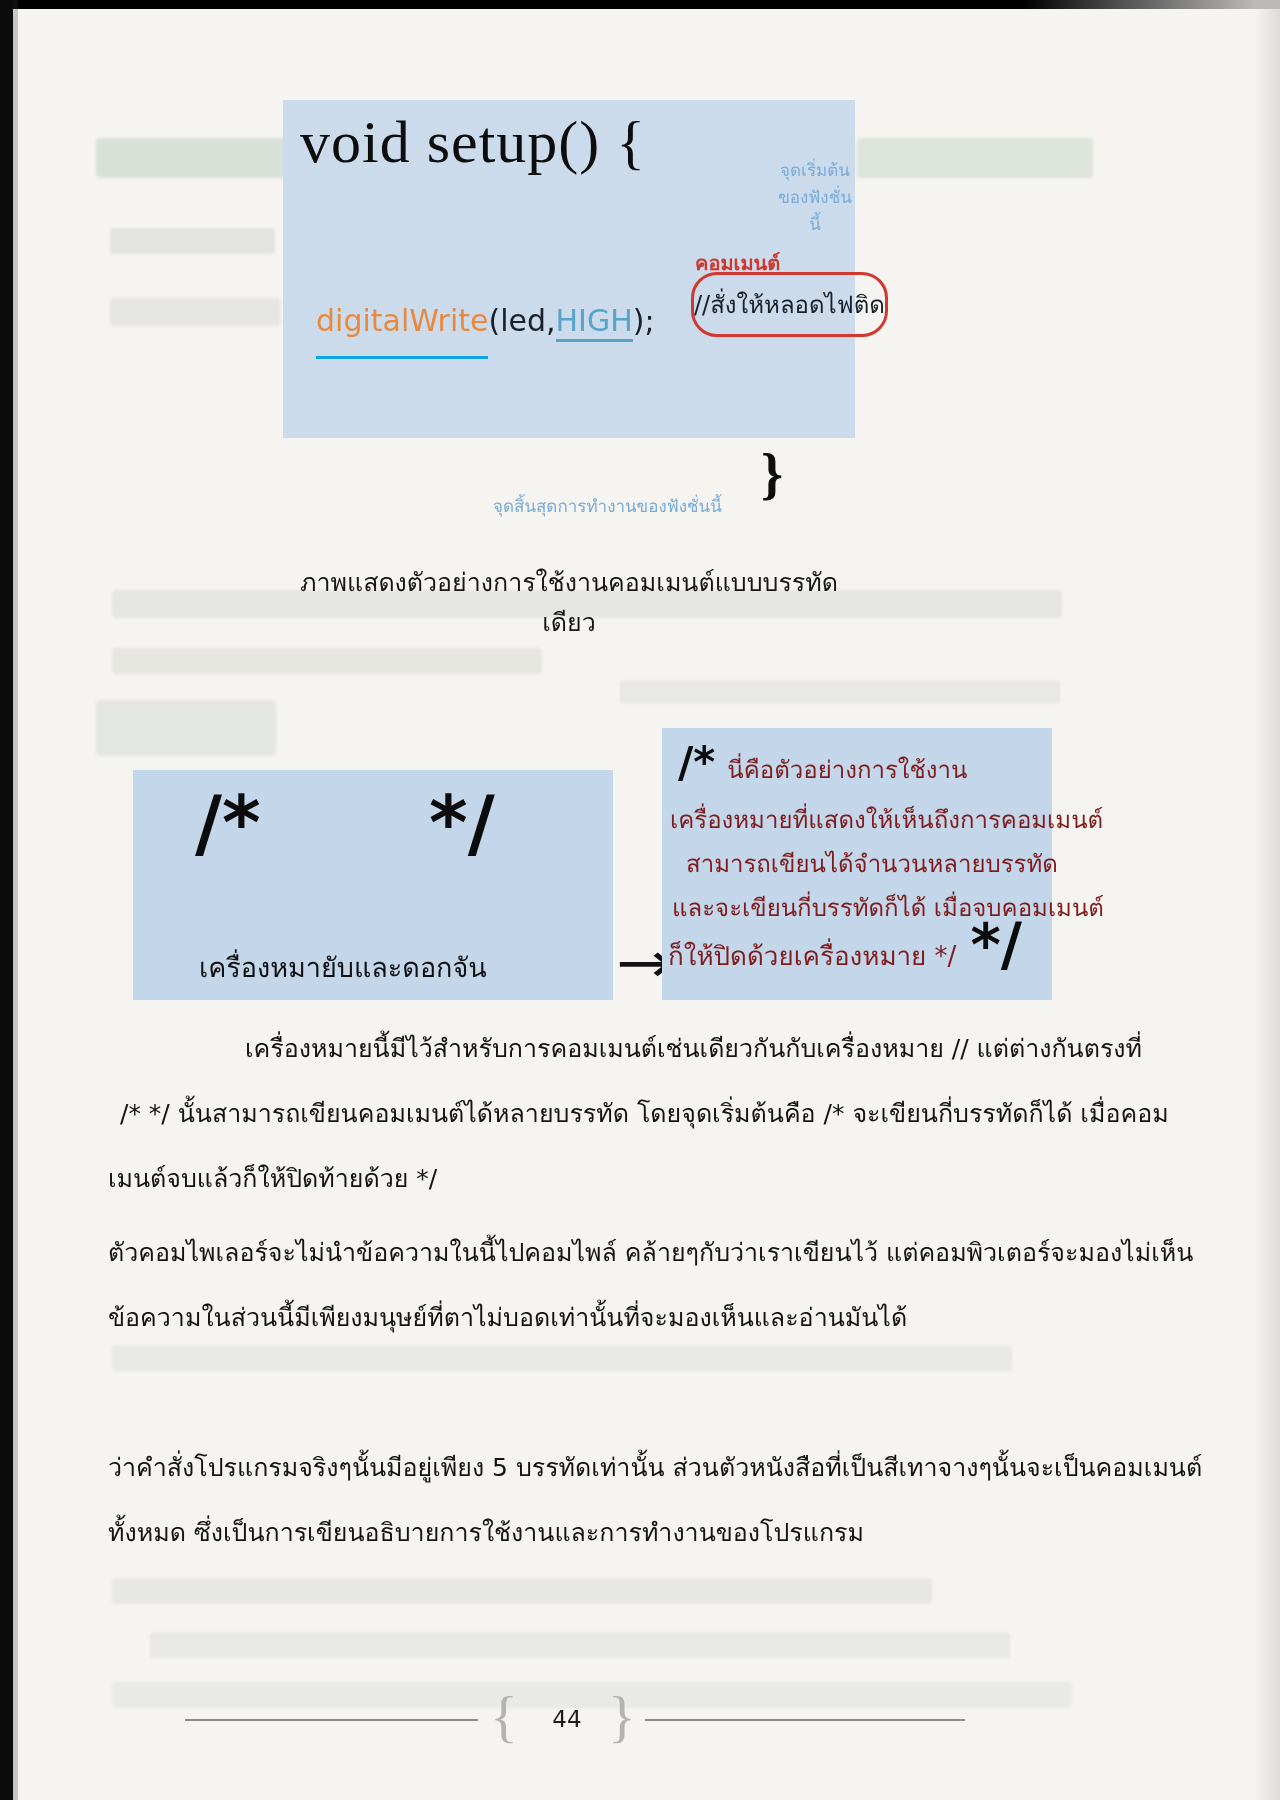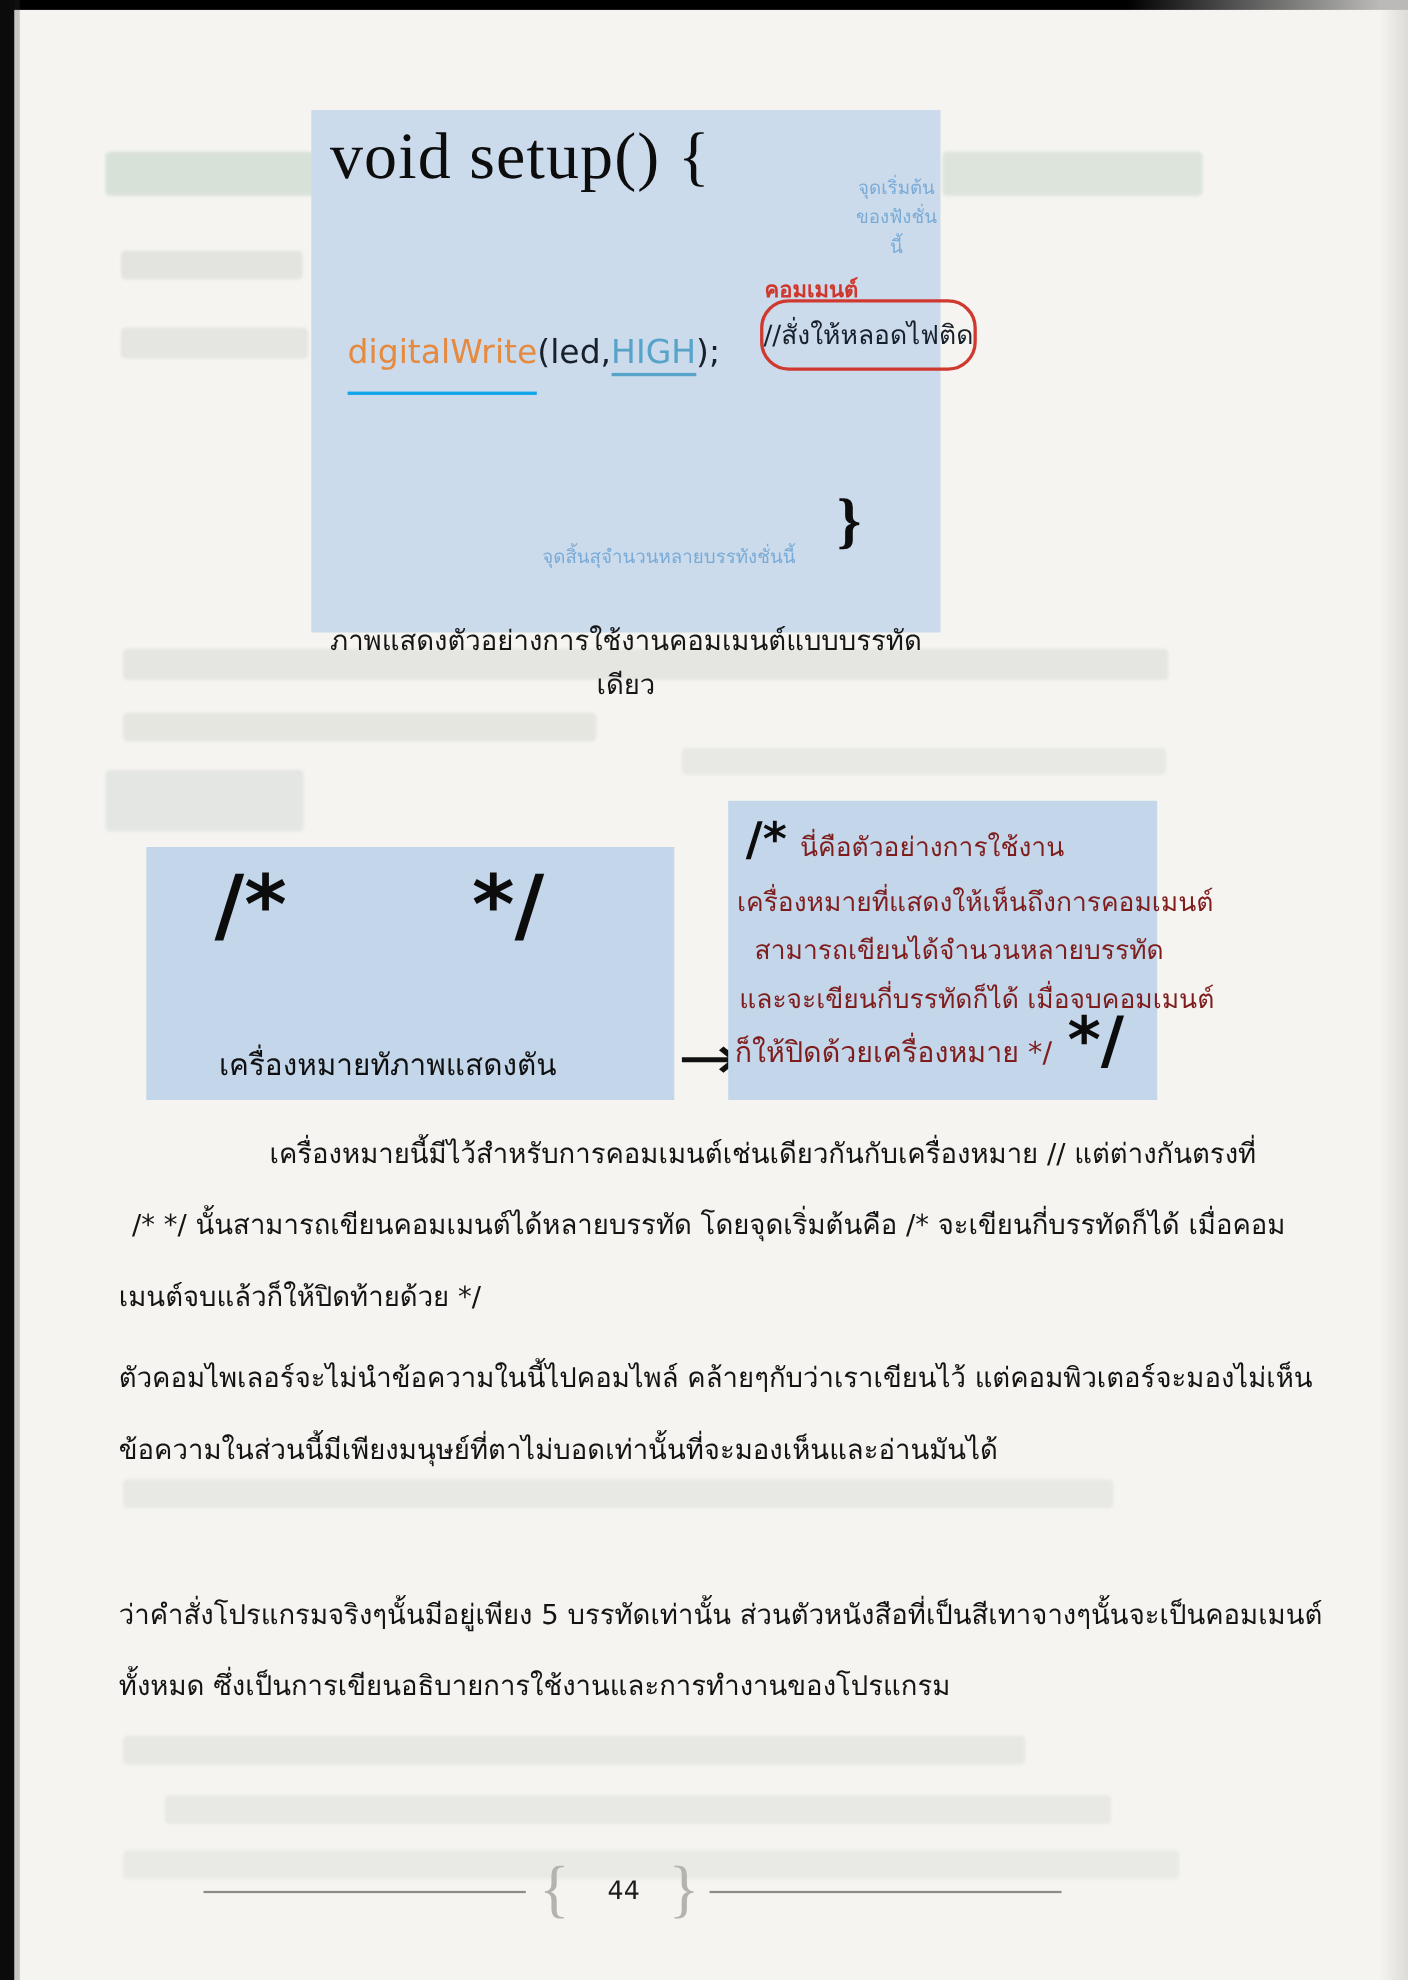--- a/index.html
+++ b/index.html
@@ -68,47 +68,47 @@
   <div class="abs ghost" style="left:110px;top:298px;width:170px;height:28px;background:rgba(120,130,125,.13);"></div>
   <div class="abs ghost" style="left:112px;top:590px;width:950px;height:28px;background:rgba(120,130,125,.13);"></div>
   <div class="abs ghost" style="left:112px;top:648px;width:430px;height:26px;background:rgba(120,130,125,.12);"></div>
   <div class="abs ghost" style="left:620px;top:680px;width:440px;height:24px;background:rgba(120,130,125,.10);"></div>
   <div class="abs ghost" style="left:96px;top:700px;width:180px;height:56px;background:rgba(110,130,150,.12);"></div>
   <div class="abs ghost" style="left:112px;top:1345px;width:900px;height:26px;background:rgba(120,130,125,.10);"></div>
   <div class="abs ghost" style="left:112px;top:1578px;width:820px;height:26px;background:rgba(120,130,125,.11);"></div>
   <div class="abs ghost" style="left:150px;top:1632px;width:860px;height:26px;background:rgba(120,130,125,.10);"></div>
   <div class="abs ghost" style="left:112px;top:1682px;width:960px;height:26px;background:rgba(120,130,125,.09);"></div>
 
-  <div class="abs bluebox" style="left:283px;top:100px;width:572px;height:475px;">
+  <div class="abs bluebox" style="left:283px;top:100px;width:572px;height:338px;">
 
     <div class="abs code-open" style="left:17px;top:8px;">void setup() {</div>
 
     <div class="abs annot" style="left:492px;top:56px;text-align:center;">จุดเริ่มต้นของฟังชั่นนี้</div>
 
     <div class="abs comment-label" style="left:412px;top:147px;">คอมเมนต์</div>
 
     <div class="abs codeline" style="left:33px;top:203px;">
       <span class="fn-orange">digitalWrite</span><span>(led,</span><span class="kw-blue">HIGH</span><span>);</span>
     </div>
 
     <div class="abs oval" style="left:408px;top:172px;">
       <span>//สั่งให้หลอดไฟติด</span>
     </div>
 
     <div class="abs brace-close" style="left:478px;top:342px;">}</div>
 
-    <div class="abs annot" style="left:210px;top:392px;">จุดสิ้นสุจำนวนหลายบรรทังชั่นนี้</div>
+    <div class="abs annot" style="left:210px;top:392px;">จุดสิ้นสุดการทำงานของฟังชั่นนี้</div>
   </div>
 
   <div class="abs fig-caption" style="left:283px;top:562px;width:572px;">ภาพแสดงตัวอย่างการใช้งานคอมเมนต์แบบบรรทัดเดียว</div>
 
   <div class="abs bluebox2" style="left:133px;top:770px;width:480px;height:230px;">
     <div class="abs big-sym" style="left:62px;top:16px;">/*</div>
     <div class="abs big-sym" style="left:296px;top:16px;">*/</div>
-    <div class="abs box2-caption" style="left:66px;top:176px;">เครื่องหมายทัภาพแสดงตัน</div>
+    <div class="abs box2-caption" style="left:66px;top:176px;">เครื่องหมายับและดอกจัน</div>
   </div>
 
   <div class="abs arrow" style="left:616px;top:930px;">→</div>
 
   <div class="abs bluebox2" style="left:662px;top:728px;width:390px;height:272px;">
     <div class="abs" style="left:16px;top:14px;display:flex;align-items:flex-start;">
       <span class="rb-open">/*</span>
       <span class="rb-line" style="padding-top:8px;">นี่คือตัวอย่างการใช้งาน</span>
     </div>
     <div class="abs rb-line" style="left:8px;top:72px;">เครื่องหมายที่แสดงให้เห็นถึงการคอมเมนต์</div>

